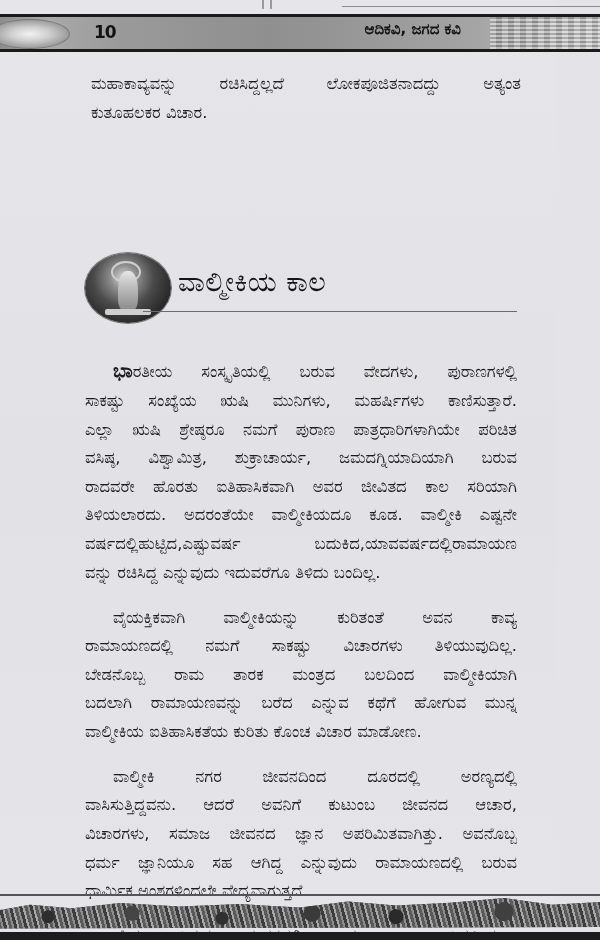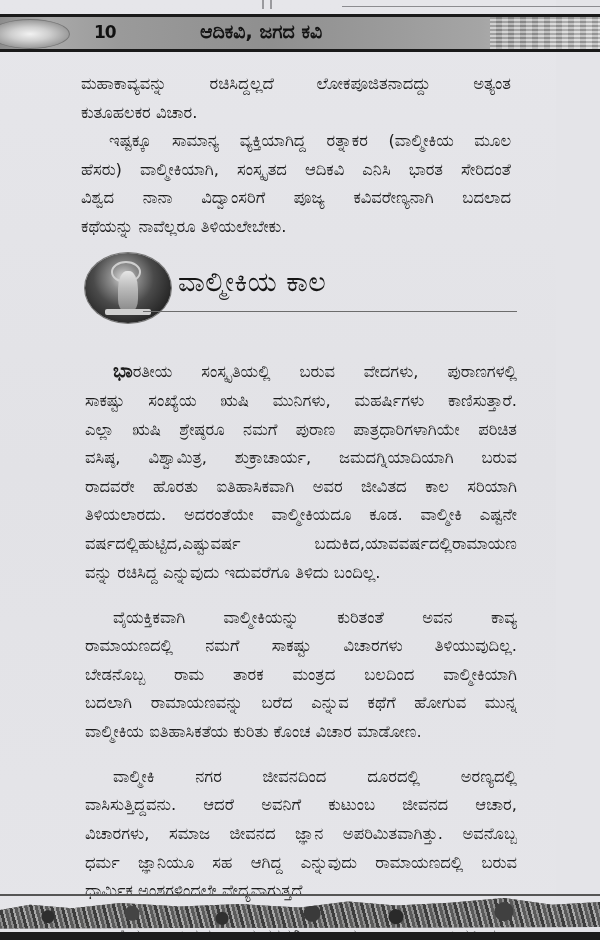--- a/index.html
+++ b/index.html
@@ -42,26 +42,26 @@
       background:
         repeating-linear-gradient(0deg, rgba(255,255,255,0.35) 0 2px, rgba(80,80,80,0.25) 2px 4px),
         repeating-linear-gradient(90deg, rgba(255,255,255,0.2) 0 6px, rgba(60,60,60,0.2) 6px 12px);
     }
     .header .page-num {
       position: absolute; left: 94px; top: 5px;
       font-family: "DejaVu Sans", sans-serif; font-weight: bold; font-size: 17px; color: #111;
       letter-spacing: -1px;
     }
     .header .running-title {
-      position: absolute; left: 200px; top: 3px; width: 245px; text-align: left;
-      font-weight: bold; font-size: 19px; color: #141414;
+      position: absolute; left: 216px; top: 3px; width: 245px; text-align: right;
+      font-weight: bold; font-size: 15px; color: #141414;
     }
     
     .content {
-      position: absolute; left: 81px; top: 70px; width: 430px;
+      position: absolute; left: 91px; top: 70px; width: 430px;
       font-size: 16.4px; line-height: 28.6px; text-align: justify;
     }
     .content p { margin: 0; }
     .line { display: block; text-align: justify; text-align-last: justify; white-space: nowrap; overflow: hidden; }
     .line.last { text-align-last: left; }
     
     .section-head {
       position: absolute; left: 85px; top: 253px; width: 440px; height: 70px;
     }
     .section-head .medallion {
@@ -129,26 +129,20 @@
     <div class="texture"></div>
     <span class="page-num">10</span>
     <span class="running-title">ಆದಿಕವಿ, ಜಗದ ಕವಿ</span>
   </div>
 
   <div class="content">
     <p>
       <span class="line">ಮಹಾಕಾವ್ಯವನ್ನು ರಚಿಸಿದ್ದಲ್ಲದೆ ಲೋಕಪೂಜಿತನಾದದ್ದು ಅತ್ಯಂತ</span>
       <span class="line last">ಕುತೂಹಲಕರ ವಿಚಾರ.</span>
     </p>
-    <p>
-      <span class="line" style="padding-left:28px;box-sizing:border-box;">ಇಷ್ಟಕ್ಕೂ ಸಾಮಾನ್ಯ ವ್ಯಕ್ತಿಯಾಗಿದ್ದ ರತ್ನಾಕರ (ವಾಲ್ಮೀಕಿಯ ಮೂಲ</span>
-      <span class="line">ಹೆಸರು) ವಾಲ್ಮೀಕಿಯಾಗಿ, ಸಂಸ್ಕೃತದ ಆದಿಕವಿ ಎನಿಸಿ ಭಾರತ ಸೇರಿದಂತೆ</span>
-      <span class="line">ವಿಶ್ವದ ನಾನಾ ವಿದ್ವಾಂಸರಿಗೆ ಪೂಜ್ಯ ಕವಿವರೇಣ್ಯನಾಗಿ ಬದಲಾದ</span>
-      <span class="line last">ಕಥೆಯನ್ನು ನಾವೆಲ್ಲರೂ ತಿಳಿಯಲೇಬೇಕು.</span>
-    </p>
   </div>
 
   <div class="section-head">
     <div class="medallion">
       <div class="halo"></div>
       <div class="figure"></div>
       <div class="base"></div>
     </div>
     <span class="title">ವಾಲ್ಮೀಕಿಯ ಕಾಲ</span>
     <div class="underline"></div>

